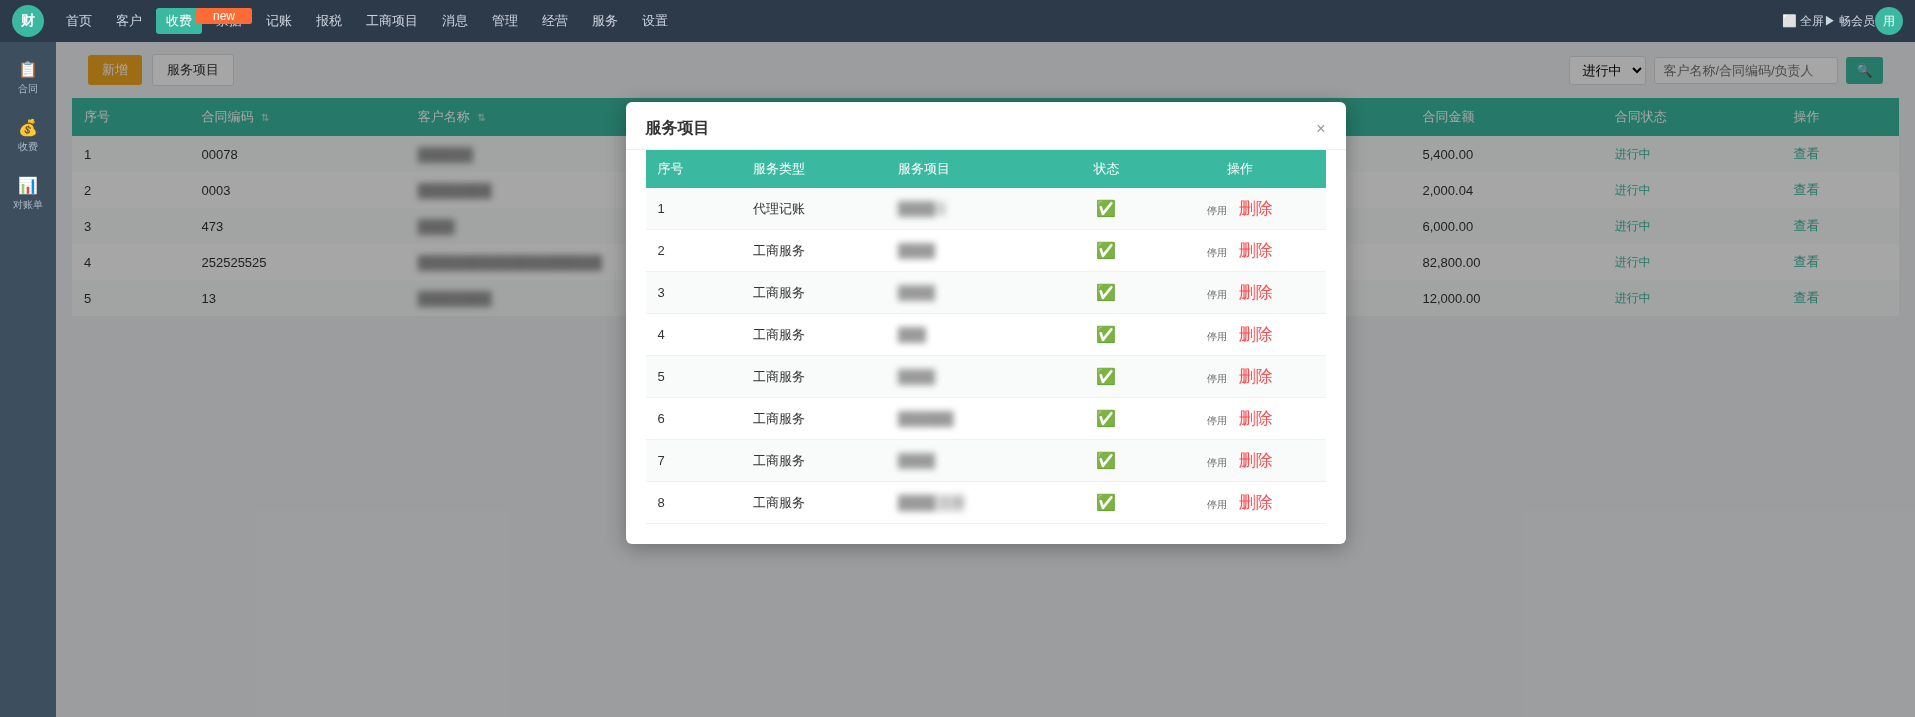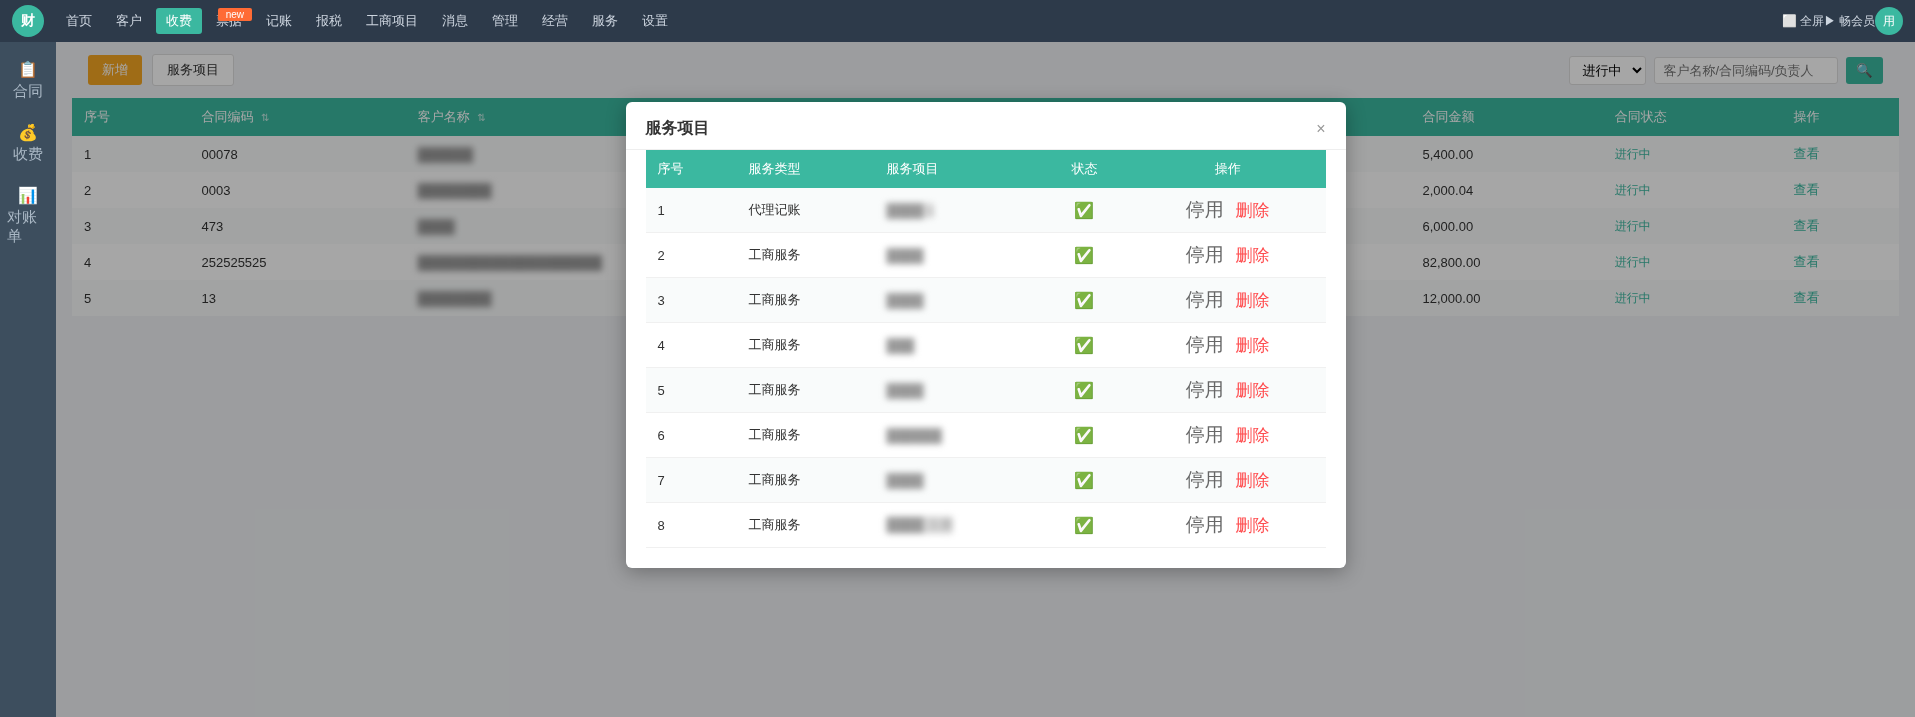--- a/index.html
+++ b/index.html
@@ -32,22 +32,22 @@
       white-space: nowrap;
       position: relative;
     }
     .nav-item.active {
       background: #3bb8a0;
       color: white;
     }
     .nav-badge {
       background: #ff6b35;
       color: white;
-      font-size: 10px;
-      padding: 1px 8px;
+      font-size: 12px;
+      padding: 1px 17px;
       border-radius: 2px;
       position: absolute;
       top: 0; right: 0;
     }
     .top-nav-right {
       margin-left: auto;
       display: flex;
       align-items: center;
       color: #cdd5df;
       font-size: 12px;
@@ -84,21 +84,21 @@
       flex-direction: column;
       align-items: center;
       gap: 3px;
       padding: 8px 4px;
       border-radius: 4px;
       cursor: pointer;
       width: 50px;
       color: #aab8c5;
     }
     .sidebar-item .icon { font-size: 16px; }
-    .sidebar-item .label { font-size: 15px; }
+    .sidebar-item .label { font-size: 10px; }
 
     
     .content {
       flex: 1;
       background: #5a6a7a;
       overflow: auto;
       position: relative;
     }
     .content-inner {
       background: #f0f2f5;
@@ -289,21 +289,21 @@
     }
     .modal-table tbody td.center { text-align: center; }
     .check-icon {
       color: #3bb8a0;
       font-size: 16px;
     }
     .action-stop {
       color: #666;
       cursor: pointer;
       margin-right: 8px;
-      font-size: 19px;
+      font-size: 10px;
     }
     .action-delete {
       color: #ff4d4f;
       cursor: pointer;
       font-size: 17px;
     }
     
     .modal-body::-webkit-scrollbar { width: 6px; }
     .modal-body::-webkit-scrollbar-thumb { background: #ccc; border-radius: 3px; }
   </style>

